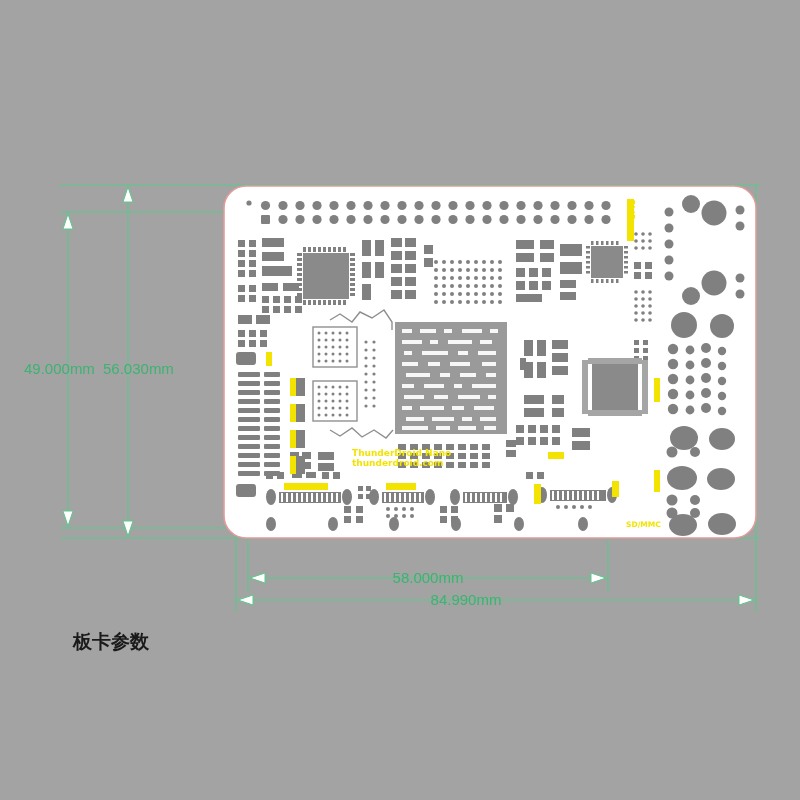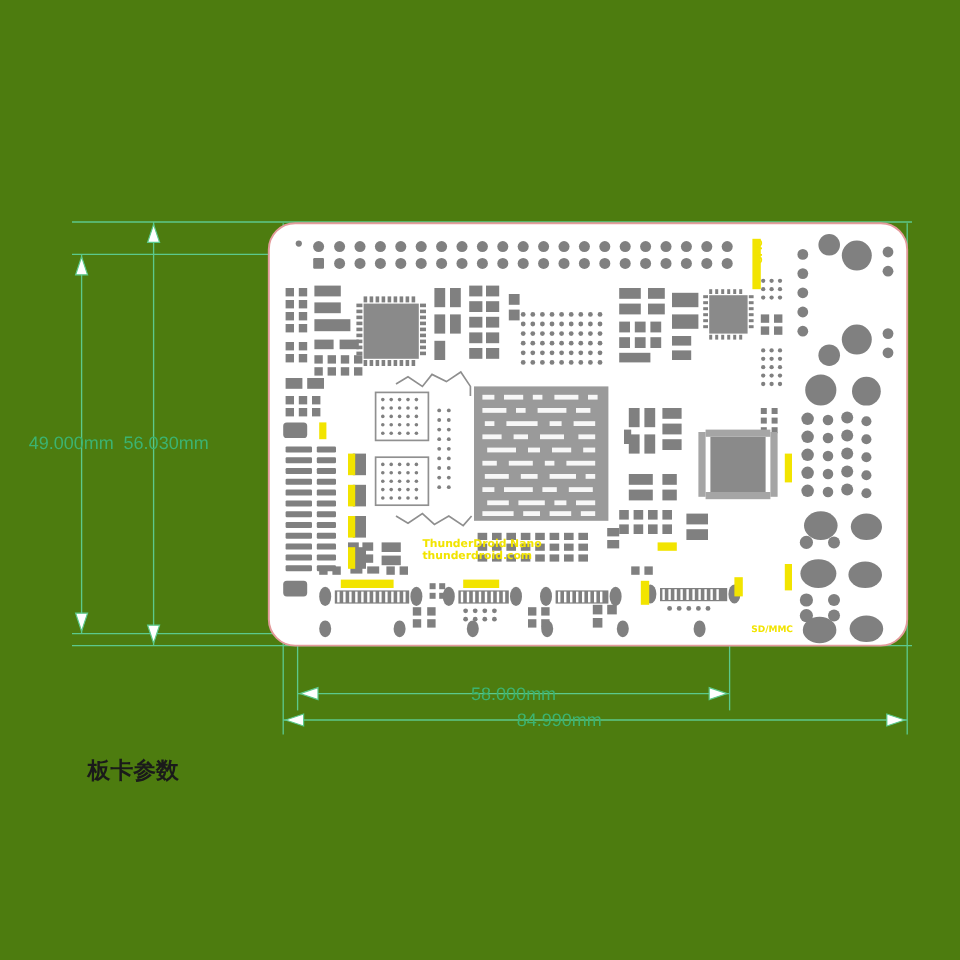--- a/index.html
+++ b/index.html
@@ -11,21 +11,21 @@
     width: 800px;
     height: 800px;
     font-family: "Liberation Sans", sans-serif;
     overflow: hidden;
     position: relative;
   }
   #stage {
     position: relative;
     width: 800px;
     height: 800px;
-    background: #4d7c0f;
+    background: #a3a3a3;
   }
   #stage svg {
     position: absolute;
     left: 0;
     top: 0;
     display: block;
   }
   .dim-text {
     font-family: "Liberation Sans", sans-serif;
     font-size: 15px;

